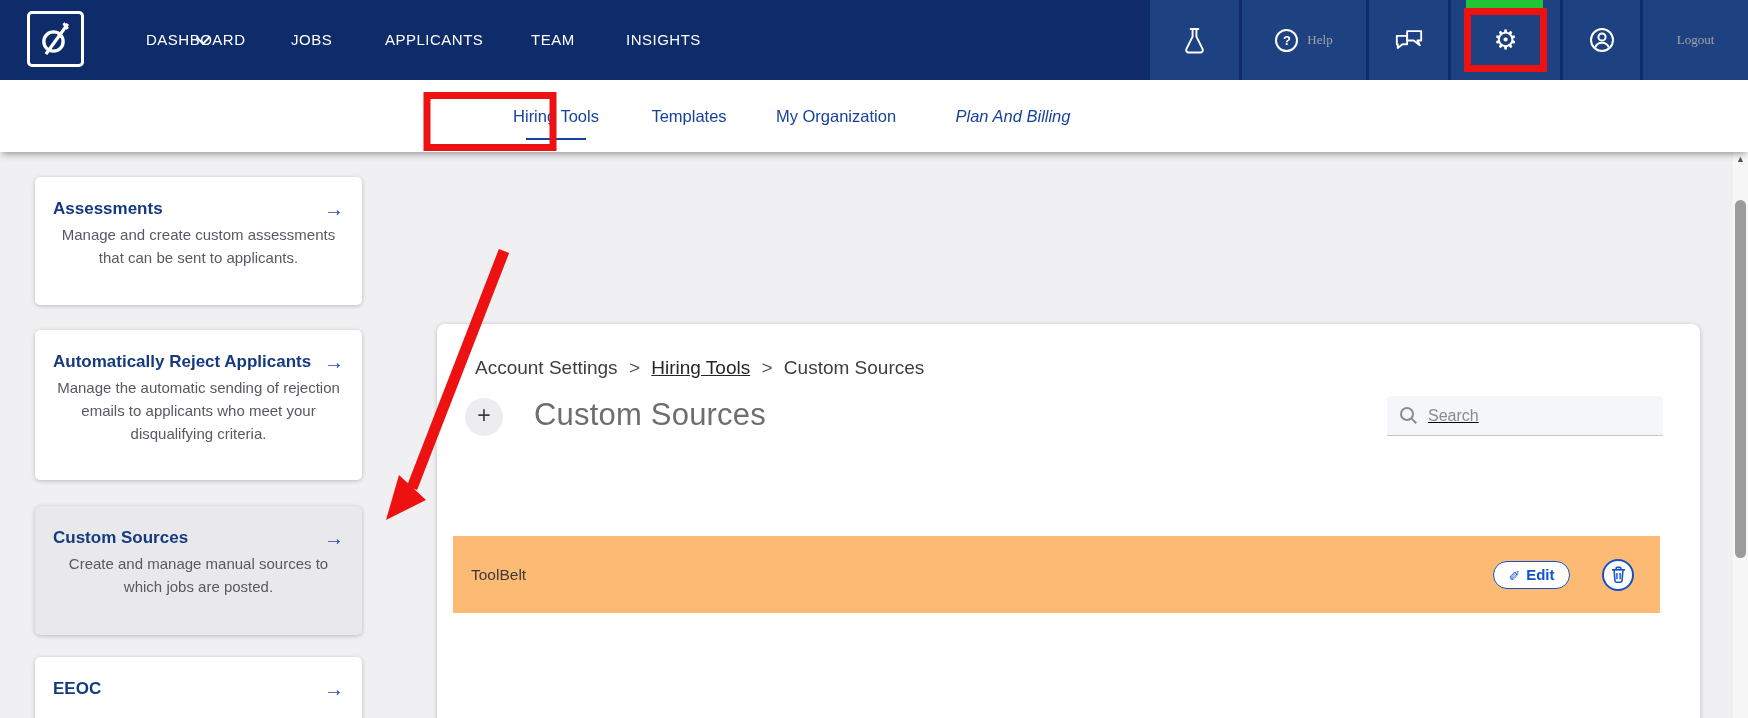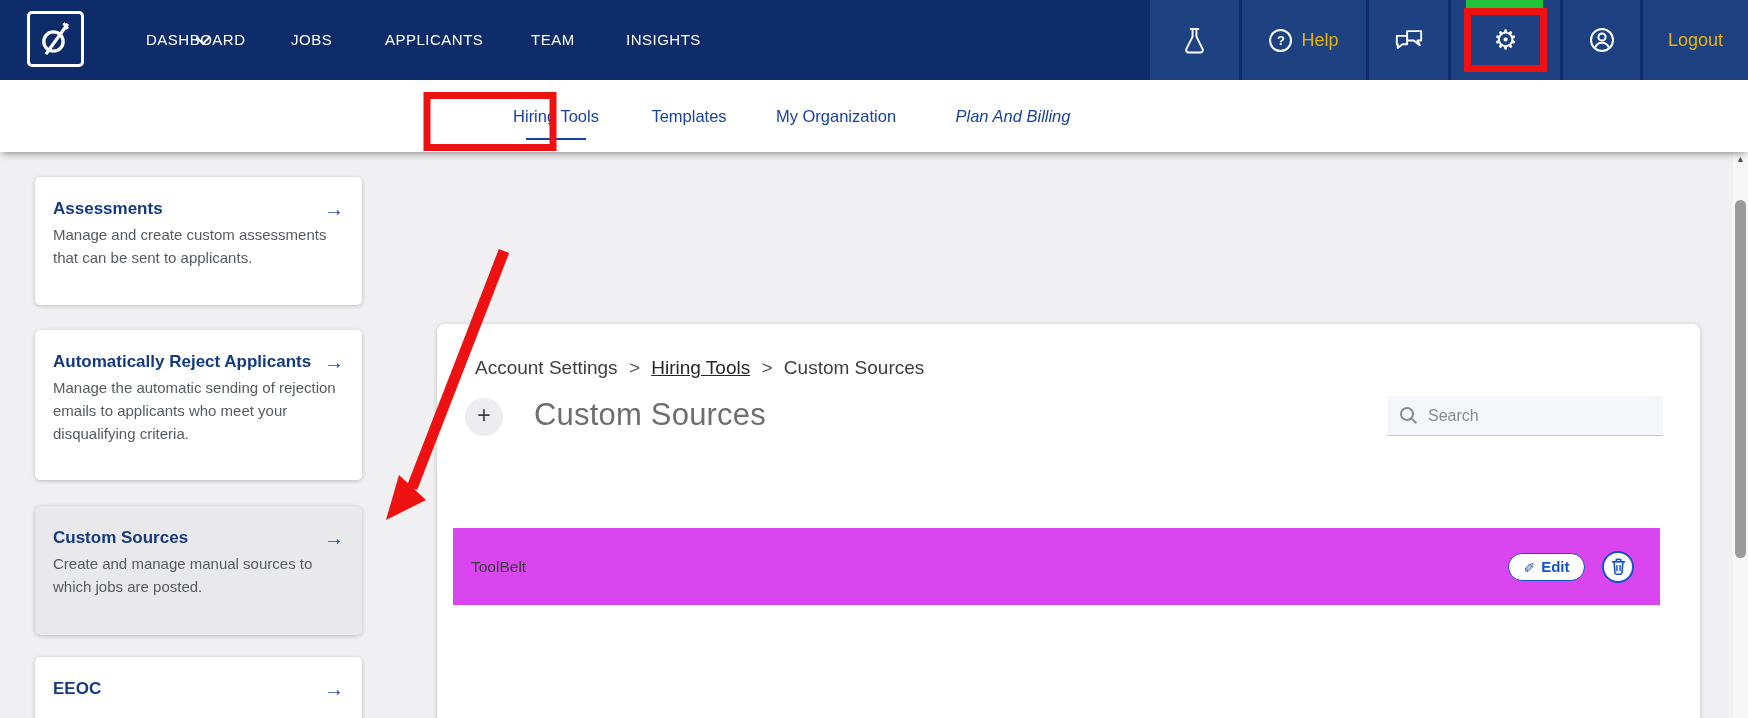--- a/index.html
+++ b/index.html
@@ -8,45 +8,45 @@
     position:relative; overflow:hidden;
     font-family:"Liberation Sans", sans-serif;
     background:#f0f0f2;
   }
   
   .navbar { position:absolute; left:0; top:0; width:1748px; height:80px; background:#0e2c69; z-index:6; }
   .logo-box { position:absolute; left:27px; top:11px; width:57px; height:56px; border:3.5px solid #fff; border-radius:5px; display:flex; align-items:center; justify-content:center; cursor:pointer; }
   .nav-chevron { position:absolute; left:198px; top:33px; width:10px; height:10px; border-right:2.5px solid #fff; border-bottom:2.5px solid #fff; transform:rotate(45deg); cursor:pointer; }
   .nav-item { position:absolute; top:0; height:80px; line-height:80px; color:#fff; font-size:15px; font-weight:500; letter-spacing:.5px; cursor:pointer; }
   .nav-cell { position:absolute; top:0; height:80px; background:#1e4181; display:flex; align-items:center; justify-content:center; gap:9px; color:#fff; cursor:pointer; }
-  .nav-cell .cell-label { font-size:18px; color:#eab308; }
+  .nav-cell .cell-label { font-size:13px; color:#a3a3a3;font-family:Liberation Serif, serif; }
   .help-circle { width:23px; height:23px; border:2px solid #fff; border-radius:50%; display:flex; align-items:center; justify-content:center; font-size:13px; font-weight:700; color:#fff; }
   .gear-glyph { font-size:27px; color:#fff; line-height:1; }
   
   .subnav { position:absolute; left:0; top:80px; width:1748px; height:72px; background:#fff; z-index:5; box-shadow:0 4px 7px -2px rgba(0,0,0,.38); }
   .tab { position:absolute; top:0; height:72px; line-height:72px; transform:translateX(-50%); color:#17419e; font-size:16.5px; cursor:pointer; white-space:nowrap; }
   .tab-underline { position:absolute; left:526px; top:58px; width:60px; height:2px; background:#17419e; }
   
   .page { position:absolute; left:0; top:152px; width:1748px; height:566px; background:#f0f0f2; overflow:hidden; }
   .panel { position:absolute; left:437px; top:172px; width:1263px; height:546px; background:#fff; border-radius:8px 8px 0 0; box-shadow:0 1px 5px rgba(0,0,0,.22); z-index:1; }
   .breadcrumb { position:absolute; left:38px; top:33px; font-size:19px; color:#3e3e3e; }
   .crumb-link { color:#262626; font-weight:500; text-decoration:underline; cursor:pointer; }
   .crumb-sep { margin:0 6px; color:#555; }
   .plus-btn { position:absolute; left:28px; top:74px; width:38px; height:38px; border-radius:50%; background:#ededef; border:none; font-size:23px; color:#3c3c3c; cursor:pointer; display:flex; align-items:center; justify-content:center; padding-bottom:3px; }
   .page-title { position:absolute; left:97px; top:73px; font-size:31px; color:#6e6e6e; letter-spacing:.2px; }
-  .search-box { position:absolute; left:950px; top:72px; width:276px; height:40px; background:#f5f6fa; border-bottom:1px solid #c6c6cc; border-radius:4px 4px 0 0; display:flex; align-items:center; padding:0 12px; gap:10px; }
+  .search-box { position:absolute; left:950px; top:72px; width:276px; height:40px; background:#f5f6fa; border-bottom:1px solid #c6c6cc; border-radius:4px 4px 0 0; display:flex; align-items:center; padding:0 12px; gap:10px;text-decoration:underline; }
   .search-box input { border:none; outline:none; background:transparent; font-size:16px; color:#444; width:200px; font-family:"Liberation Sans", sans-serif; }
   .search-box input::placeholder { color:#8a8a92; opacity:1; }
-  .list-row { position:absolute; left:16px; top:204px; width:1207px; height:77px; background:#d946ef; display:flex; align-items:center; padding:0 26px 0 18px; }
+  .list-row { position:absolute; left:16px; top:212px; width:1207px; height:77px; background:#fdba74; display:flex; align-items:center; padding:0 26px 0 18px;gap:15px; }
   .row-name { font-size:15.5px; color:#3a3a3a; }
   .edit-btn { margin-left:auto; width:77px; height:28px; border:1.5px solid #1452c8; border-radius:14px; background:#fff; color:#1452c8; font-size:15px; font-weight:700; display:flex; align-items:center; justify-content:center; gap:6px; cursor:pointer; font-family:"Liberation Sans", sans-serif; }
   .pencil { font-size:14px; font-weight:400; display:inline-block; transform:scaleY(-1); }
   .trash-btn { margin-left:17px; width:32px; height:32px; border:2px solid #1452c8; border-radius:50%; background:#fff; display:flex; align-items:center; justify-content:center; cursor:pointer; }
   
-  .card { position:absolute; left:35px; width:327px; background:#fff; border-radius:5px; box-shadow:0 1px 4px rgba(0,0,0,.22); padding:22px 18px; z-index:2; cursor:pointer; }
+  .card { position:absolute; left:35px; width:327px; background:#fff; border-radius:5px; box-shadow:0 1px 4px rgba(0,0,0,.22); padding:22px 18px; z-index:2; cursor:pointer;text-align:center; }
   .card.selected { background:#e9e9eb; }
   .card-head { display:flex; align-items:flex-start; justify-content:space-between; }
   .card-title { color:#153a80; font-size:17px; font-weight:700; }
   .card-arrow { color:#1c49ae; font-size:20px; line-height:1; }
   .card-desc { margin-top:4px; color:#565a61; font-size:15px; line-height:23px; }
   
   .scrollbar { position:absolute; left:1733px; top:152px; width:15px; height:566px; background:#f7f7f7; z-index:4; }
   .scroll-up { position:absolute; left:0; top:2px; width:15px; text-align:center; font-size:9px; color:#555; cursor:pointer; }
   .scroll-thumb { position:absolute; left:2px; top:48px; width:11px; height:358px; background:#9b9b9b; border-radius:6px; cursor:pointer; }
   

